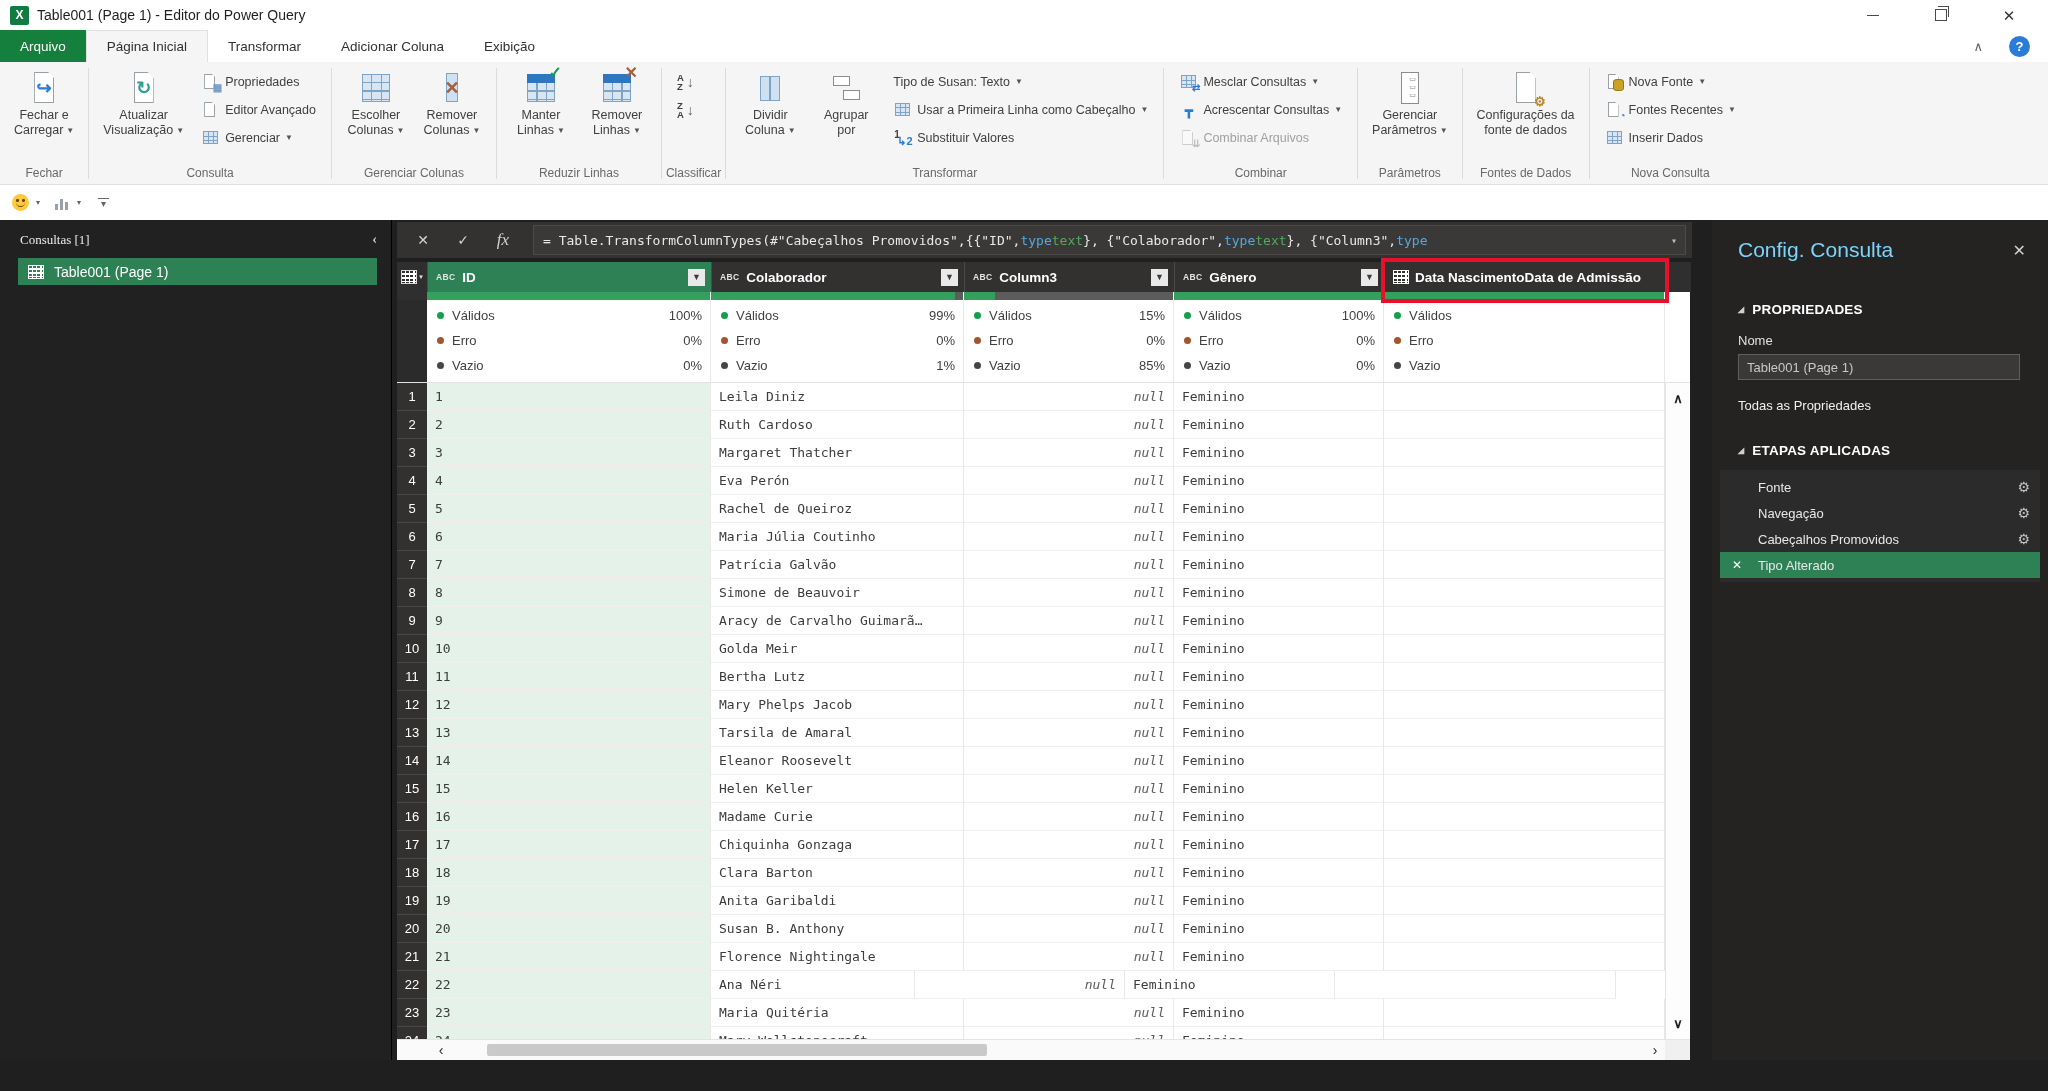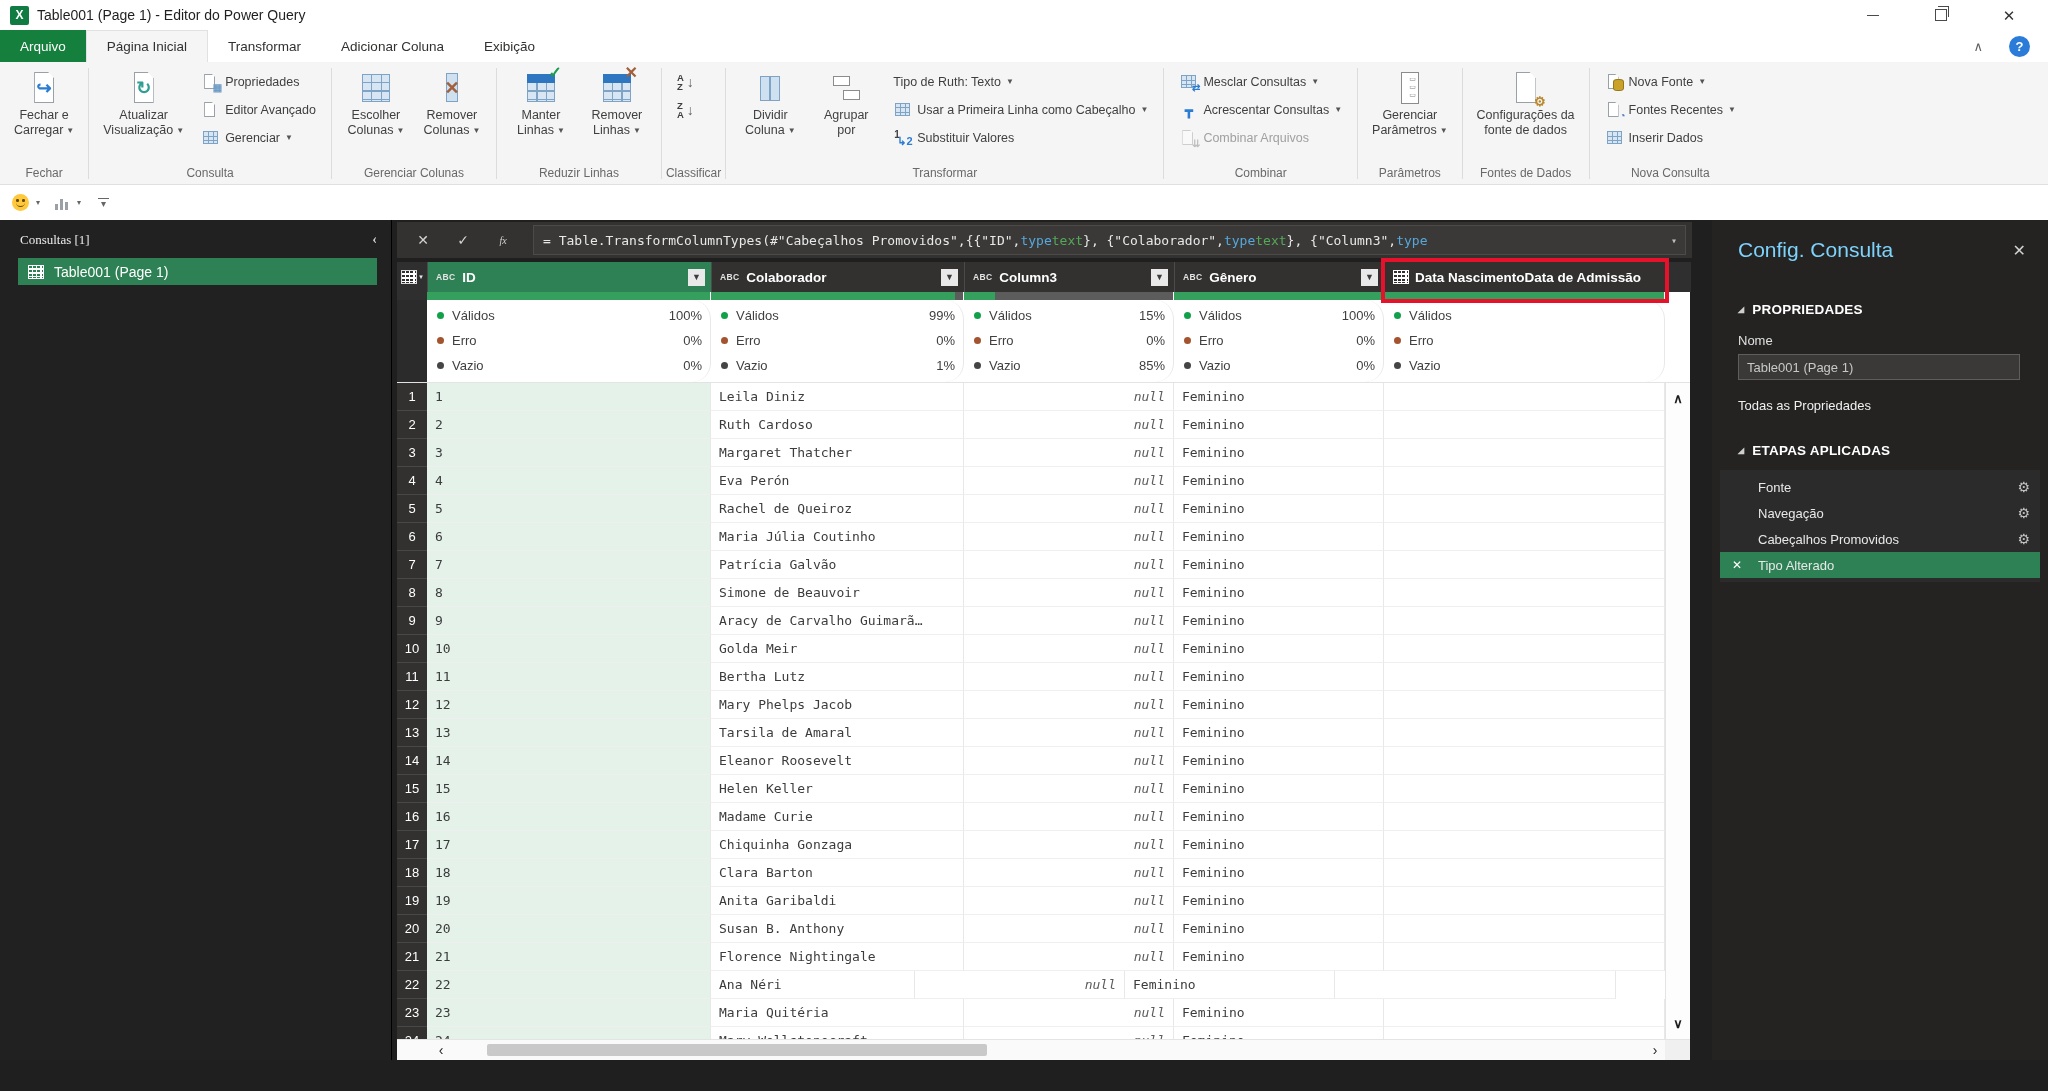--- a/index.html
+++ b/index.html
@@ -107,21 +107,21 @@
   .qp-item{margin:2px 14px 0 18px;height:27px;background:#2e8155;display:flex;align-items:center;
            color:#fff;font-size:14px;gap:10px;padding-left:10px;}
   .qp-item .tblglyph{filter:none;}
   .tblglyph{width:14px;height:12px;flex:none;border:1.5px solid #fff;
       background-image:repeating-linear-gradient(to bottom,transparent 0 2.5px,#fff 2.5px 3.8px),
                        repeating-linear-gradient(to right,transparent 0 3px,#fff 3px 4.2px);}
   
   .formula-bar{position:absolute;left:397px;top:2px;width:1295px;height:36px;background:#333231;
       display:flex;align-items:center;box-sizing:border-box;padding-left:6px;}
   .fb-btn{width:40px;text-align:center;color:#d3d3d3;font-size:14px;flex:none;}
-  .fb-fx{font-style:italic;font-family:"Liberation Serif",serif;font-size:10px;}
+  .fb-fx{font-style:italic;font-family:"Liberation Serif",serif;font-size:17px;}
   .fb-input{flex:1;height:28px;margin:0 6px 0 10px;background:#3a3938;border:1px solid #4c4b4a;
       display:flex;align-items:center;padding:0 26px 0 9px;overflow:hidden;white-space:nowrap;position:relative;
       font-family:"DejaVu Sans Mono","Liberation Mono",monospace;font-size:13px;}
   .fb-input .tok-plain{color:#e8e8e8;}
   .fb-input .tok-keyword{color:#56a8dc;}
   .fb-input .tok-typename{color:#54a857;}
   .fb-chevron{position:absolute;right:8px;color:#bdbdbd;font-size:10px;}
   
   .grid{position:absolute;left:397px;top:42px;width:1293px;height:798px;background:#fff;
         display:flex;flex-direction:column;}
@@ -138,21 +138,21 @@
         justify-content:center;font-size:9px;margin:0 6px 0 4px;flex:none;}
   .hdr-vs{flex:none;width:25px;background:#2f2f2f;}
   .red-frame{position:absolute;border:4px solid #e8112b;box-sizing:border-box;pointer-events:none;z-index:5;}
   .g-bar{height:8px;display:flex;flex:none;}
   .bar-rn{width:30px;flex:none;background:#2f2f2f;}
   .bar-seg{flex:none;position:relative;background:#5c5c5c;border-right:1px solid #fff;box-sizing:border-box;}
   .bar-fill{position:absolute;left:0;top:0;bottom:0;background:#35a05e;}
   .bar-vs{flex:none;width:25px;background:#fff;}
   .g-stats{height:82px;display:flex;flex:none;border-bottom:1px solid #e3e3e3;}
   .stat-rn{width:30px;flex:none;background:#2b2b2b;}
-  .stat-cell{flex:none;box-sizing:border-box;border-right:1px solid #e8e8e8;padding:3px 8px 0 10px;border-radius:19px;}
+  .stat-cell{flex:none;box-sizing:border-box;border-right:1px solid #e8e8e8;padding:3px 8px 0 10px;}
   .stat-line{display:flex;align-items:center;height:25px;font-size:13px;color:#3f3f3f;}
   .dot{width:7px;height:7px;border-radius:50%;margin-right:8px;flex:none;}
   .dot-valid{background:#12a14b;} .dot-error{background:#a4532f;} .dot-empty{background:#454545;}
   .pct{margin-left:auto;}
   .stat-vs{flex:none;width:25px;background:#fff;}
   .g-rows{flex:1;position:relative;overflow:hidden;}
   .rows-inner{position:absolute;left:0;top:0;right:25px;}
   .drow{display:flex;height:28px;}
   .rn{width:30px;flex:none;background:#323130;color:#fff;display:flex;align-items:center;justify-content:center;
       font-size:13px;border-bottom:1px solid #474747;box-sizing:border-box;}
@@ -383,21 +383,21 @@
             <span class="icon icon-big base-group"></span>
             <div class="bl">
               <span>Agrupar</span>
             </div>
             <div class="bl">
               <span>por</span>
             </div>
           </div>
           <div class="rstack">
             <div class="rbtn-sm">
-              <span>Tipo de Ruth: Texto</span>
+              <span>Tipo de Susan: Texto</span>
               <span class="arr">▼</span>
             </div>
             <div class="rbtn-sm">
               <span class="icon icon-sm base-table"></span>
               <span>Usar a Primeira Linha como Cabeçalho</span>
               <span class="arr">▼</span>
             </div>
             <div class="rbtn-sm">
               <span class="icon icon-sm">
                 <b class="rv">1</b>

